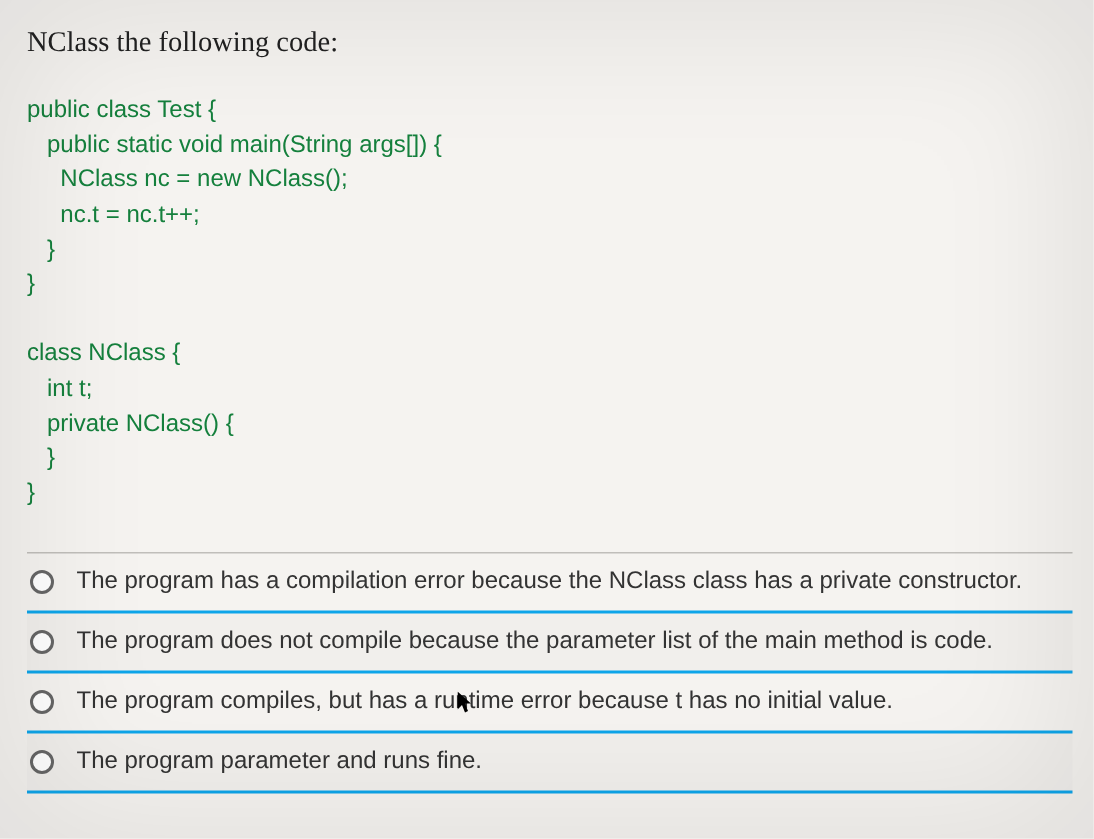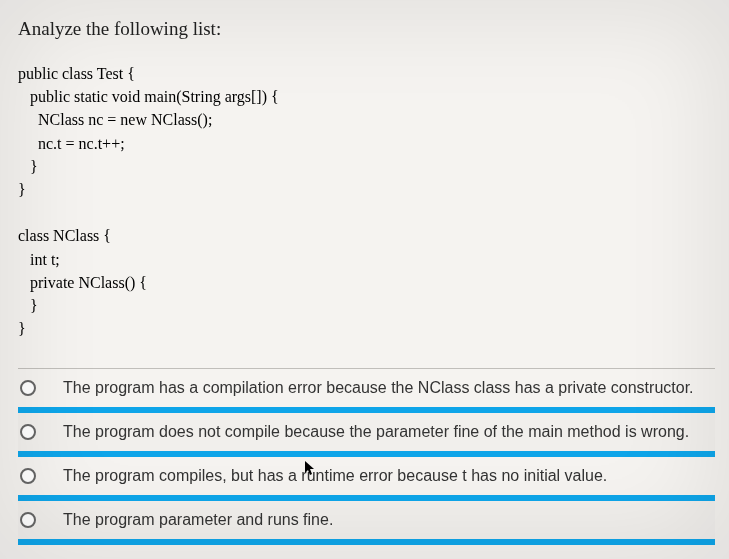--- a/index.html
+++ b/index.html
@@ -12,36 +12,36 @@
       color: #2a2a2a;
       position: relative;
     }
     .question-title {
       font-size: 19px;
       font-weight: 400;
       margin-bottom: 22px;
       color: #222;
     }
     .code-block {
-      font-family: Liberation Serif, serif;
+      font-family: Liberation Sans, sans-serif;
       font-size: 16px;
       line-height: 1.45;
-      color: #000000;
+      color: #15803d;
       margin-bottom: 28px;
       white-space: pre;
     }
     .options {
       border-top: 1px solid #c0beba;
     }
     .option-row {
       display: flex;
       align-items: center;
-      gap: 27px;
+      gap: 15px;
       padding: 10px 6px 10px 2px;
-      border-bottom: 6px solid #0ea5e9;
+      border-bottom: 2px solid #0ea5e9;
       font-family: Arial, Helvetica, sans-serif;
       font-size: 16px;
       color: #333;
     }
     .option-row:nth-child(2),
     .option-row:nth-child(4) {
       background: rgba(0,0,0,0.015);
     }
     .radio {
       width: 16px;
@@ -65,21 +65,21 @@
       left: 305px;
       top: 461px;
       width: 12px;
       height: 16px;
       pointer-events: none;
     }
   </style>
 </head>
 <body>
 
-<div class="question-title">Analyze the following list:</div>
+<div class="question-title">NClass the following code:</div>
 
 <div class="code-block">public class Test {
    public static void main(String args[]) {
      NClass nc = new NClass();
      nc.t = nc.t++;
    }
 }
 
 class NClass {
    int t;
@@ -87,21 +87,21 @@
    }
 }</div>
 
 <div class="options">
   <div class="option-row">
     <div class="radio"></div>
     <div class="option-label">The program has a compilation error because the NClass class has a private constructor.</div>
   </div>
   <div class="option-row">
     <div class="radio"></div>
-    <div class="option-label">The program does not compile because the parameter fine of the main method is wrong.</div>
+    <div class="option-label">The program does not compile because the parameter list of the main method is code.</div>
   </div>
   <div class="option-row">
     <div class="radio"></div>
     <div class="option-label">The program compiles, but has a runtime error because t has no initial value.</div>
   </div>
   <div class="option-row">
     <div class="radio"></div>
     <div class="option-label">The program parameter and runs fine.</div>
   </div>
 </div>

